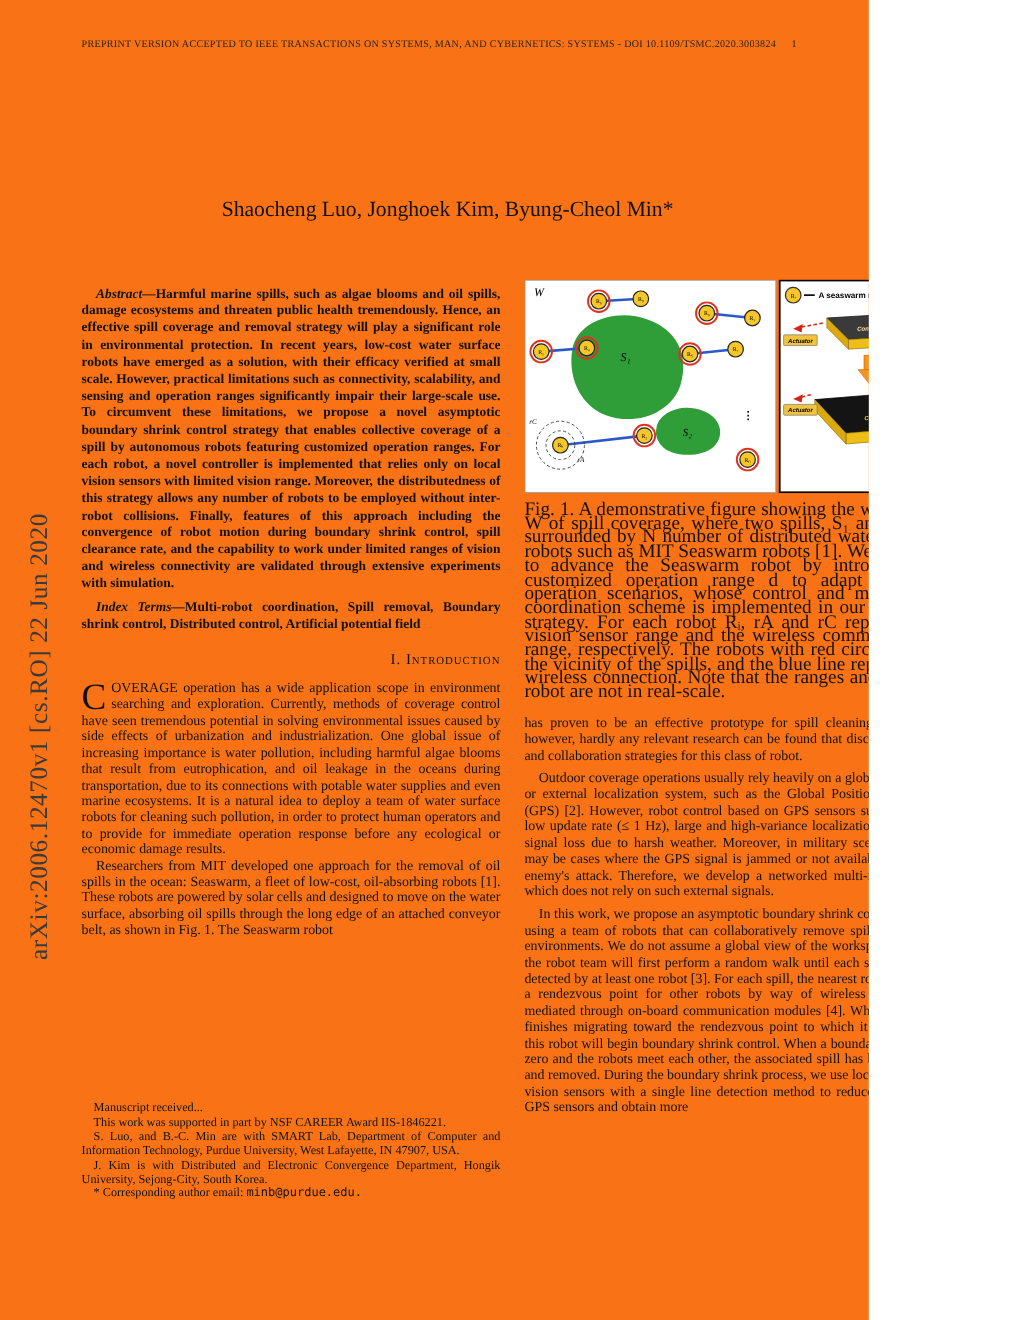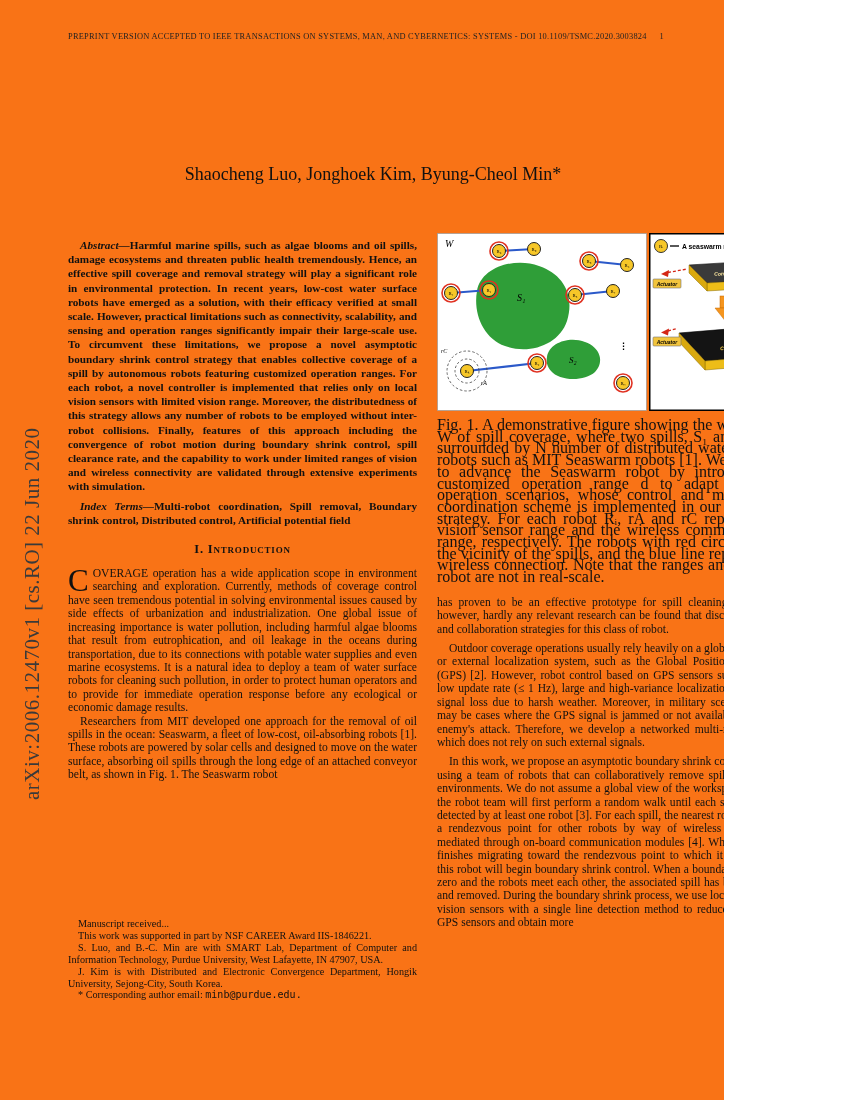--- a/index.html
+++ b/index.html
@@ -28,21 +28,21 @@
   .col-left  { position:absolute; top:238px; left:68px;  width:349px; }
   .col-right { position:absolute; top:233px; left:437px; width:348px; }
   p { margin:0; }
   .abstract, .index-terms {
     font-size:11.2px; font-weight:bold; line-height:14.2px;
     text-align:justify; text-indent:12px;
   }
   .index-terms { margin-top:5px; }
   .lead { font-style:italic; }
   .section-heading {
-    margin:15px 0 10px 0; text-align:center; font-weight:700;
+    margin:15px 0 10px 0; text-align:right; font-weight:400;
     font-variant:small-caps; font-size:12.5px; letter-spacing:0.8px;
   }
   .body-par { font-size:11.6px; line-height:13.4px; text-align:justify; }
   .indent { text-indent:12px; }
   .dropcap {
     float:left; font-size:31px; line-height:25px; padding:1px 4px 0 0;
   }
   .footnotes {
     position:absolute; top:918px; left:68px; width:349px;
     font-size:10.2px; line-height:11.9px;

